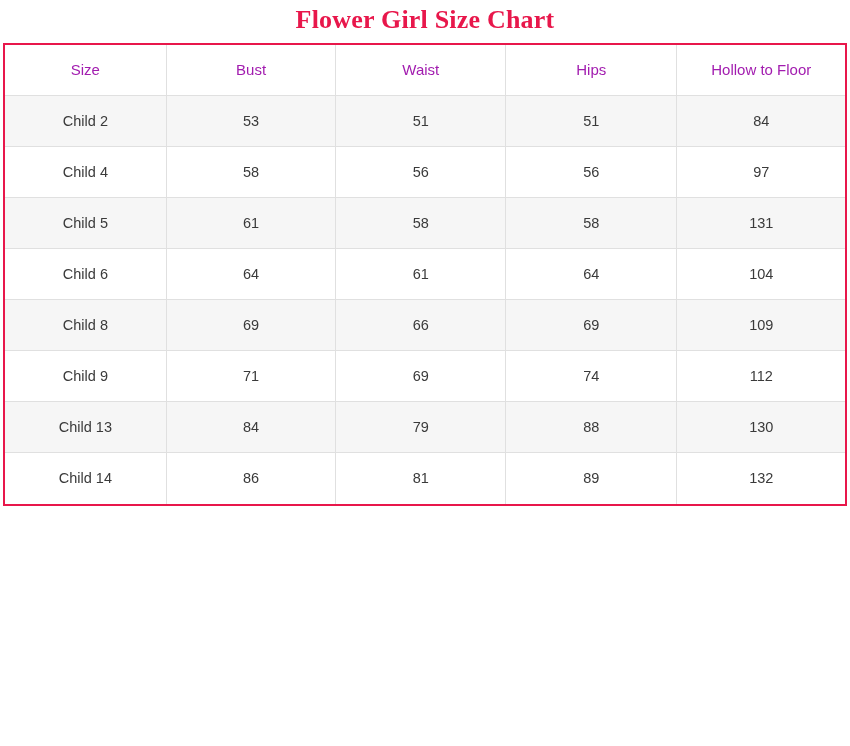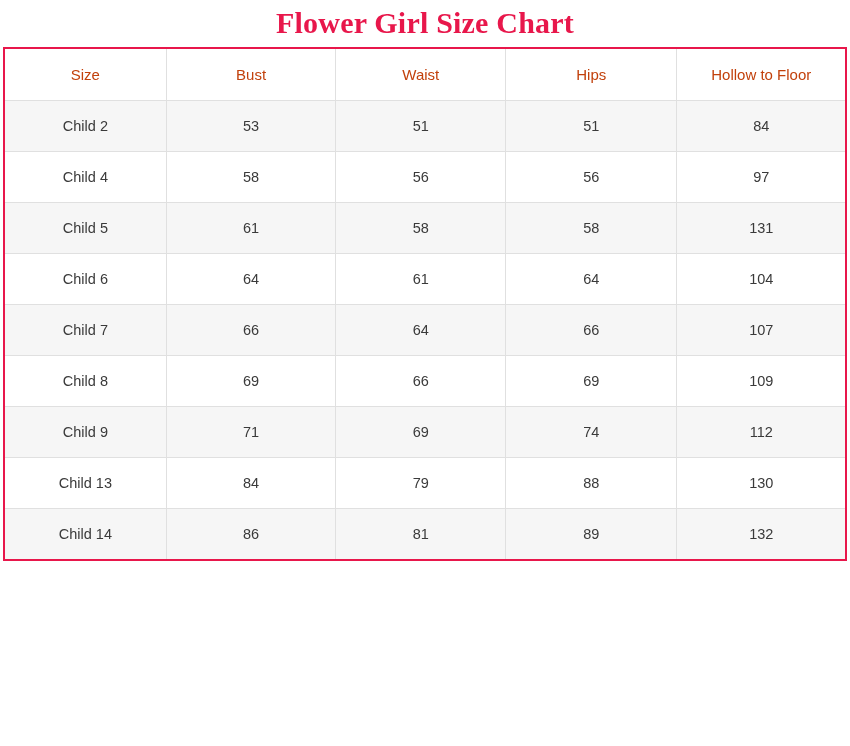--- a/index.html
+++ b/index.html
@@ -18,21 +18,21 @@
     width: 850px;
     height: 746px;
     box-sizing: border-box;
     background: #ffffff;
     position: relative;
   }
   .chart-title {
     text-align: center;
     font-family: "Liberation Serif", serif;
     font-weight: bold;
-    font-size: 30px;
+    font-size: 26px;
     color: #e8174b;
     letter-spacing: 0.2px;
     padding: 6px 0 8px 0;
     margin: 0;
     line-height: 1.1;
   }
   .table-wrap {
     margin: 0 3px;
     border: 2px solid #e8174b;
     box-sizing: border-box;
@@ -55,21 +55,21 @@
     padding: 0 4px;
     box-sizing: border-box;
   }
   table.size-chart th:last-child,
   table.size-chart td:last-child {
     border-right: none;
   }
   table.size-chart thead th {
     background: #ffffff;
     font-size: 15px;
-    color: #c2410c;
+    color: #a21caf;
   }
   table.size-chart tbody tr:nth-child(odd) td {
     background: #f6f6f6;
   }
   table.size-chart tbody tr:nth-child(even) td {
     background: #ffffff;
   }
   table.size-chart tbody tr:last-child td {
     border-bottom: none;
   }
@@ -127,27 +127,20 @@
           <td>131</td>
         </tr>
         <tr>
           <td>Child 6</td>
           <td>64</td>
           <td>61</td>
           <td>64</td>
           <td>104</td>
         </tr>
         <tr>
-          <td>Child 7</td>
-          <td>66</td>
-          <td>64</td>
-          <td>66</td>
-          <td>107</td>
-        </tr>
-        <tr>
           <td>Child 8</td>
           <td>69</td>
           <td>66</td>
           <td>69</td>
           <td>109</td>
         </tr>
         <tr>
           <td>Child 9</td>
           <td>71</td>
           <td>69</td>

